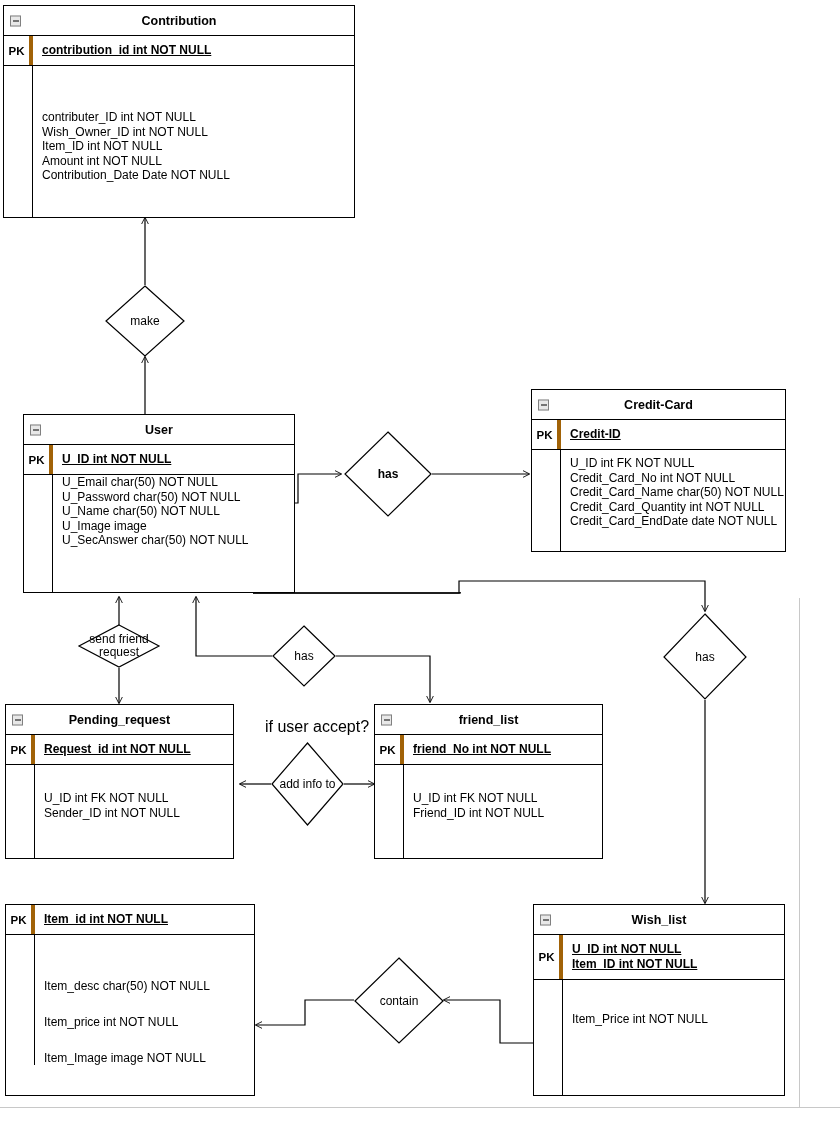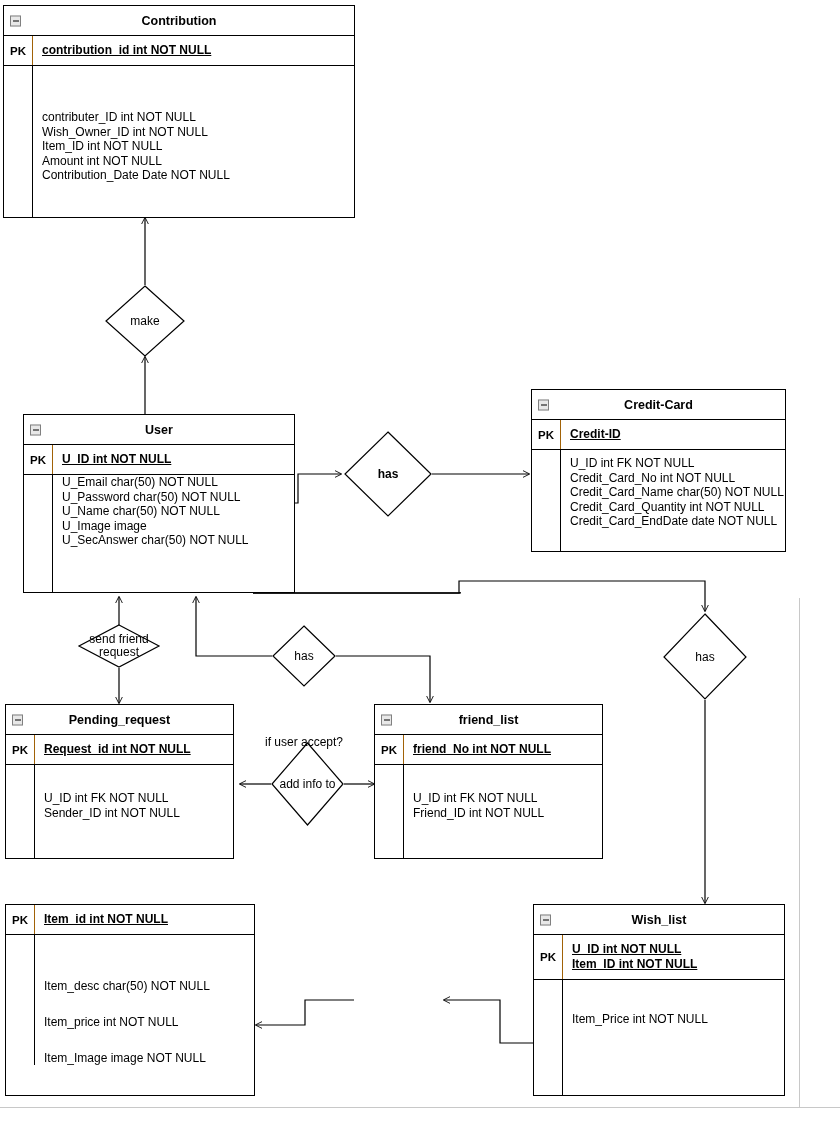--- a/index.html
+++ b/index.html
@@ -65,21 +65,21 @@
   }
   .pk-tag {
     box-sizing: border-box;
     width: 29px;
     flex: 0 0 29px;
     display: flex;
     align-items: center;
     justify-content: center;
     font-size: 11.5px;
     font-weight: bold;
-    border-right: 1px solid #a16207;
+    border-right: 4px solid #a16207;
     color: #000000;
   }
   .pk-fields {
     box-sizing: border-box;
     padding: 4px 0 4px 9px;
     display: flex;
     flex-direction: column;
     justify-content: center;
   }
   .pk-fields span {
@@ -136,24 +136,23 @@
     justify-content: center;
     font-size: 12px;
     color: #000000;
     text-align: center;
     line-height: 14px;
     white-space: nowrap;
   }
   
   .note {
     position: absolute;
-    font-size: 12px;
+    font-size: 16px;
     color: #000000;
     white-space: nowrap;
-    margin-top: 17px;
   }
   
   #connectors {
     position: absolute;
     left: 0;
     top: 0;
     width: 840px;
     height: 1122px;
     pointer-events: none;
   }
@@ -388,19 +387,25 @@
     <div class="dlabel" style="white-space:normal; width:76px; left:3px; line-height:13px;">send friend request</div>
   </div>
 
   <div class="diamond" style="left:271px; top:742px; width:73px; height:84px;">
     <svg width="73" height="84" viewBox="0 0 73 84">
       <polygon points="36.5,1 72,42 36.5,83 1,42" fill="#ffffff" stroke="#000000" stroke-width="1.2"></polygon>
     </svg>
     <div class="dlabel" style="white-space:normal; width:62px; left:5.5px; line-height:15px;">add info to</div>
   </div>
 
+  <div class="diamond" style="left:354px; top:957px; width:90px; height:87px;">
+    <svg width="90" height="87" viewBox="0 0 90 87">
+      <polygon points="45,1 89,44 45,86 1,44" fill="#ffffff" stroke="#000000" stroke-width="1.2"></polygon>
+    </svg>
+    <div class="dlabel">contain</div>
+  </div>
 
   <div class="note" style="left:265px; top:718px;">if user accept?</div>
 
   <div class="rule" style="left:799px; top:598px; width:1px; height:509px;"></div>
   <div class="rule" style="left:0px; top:1107px; width:840px; height:1px;"></div>
 
 </div>
 
 </body></html>

